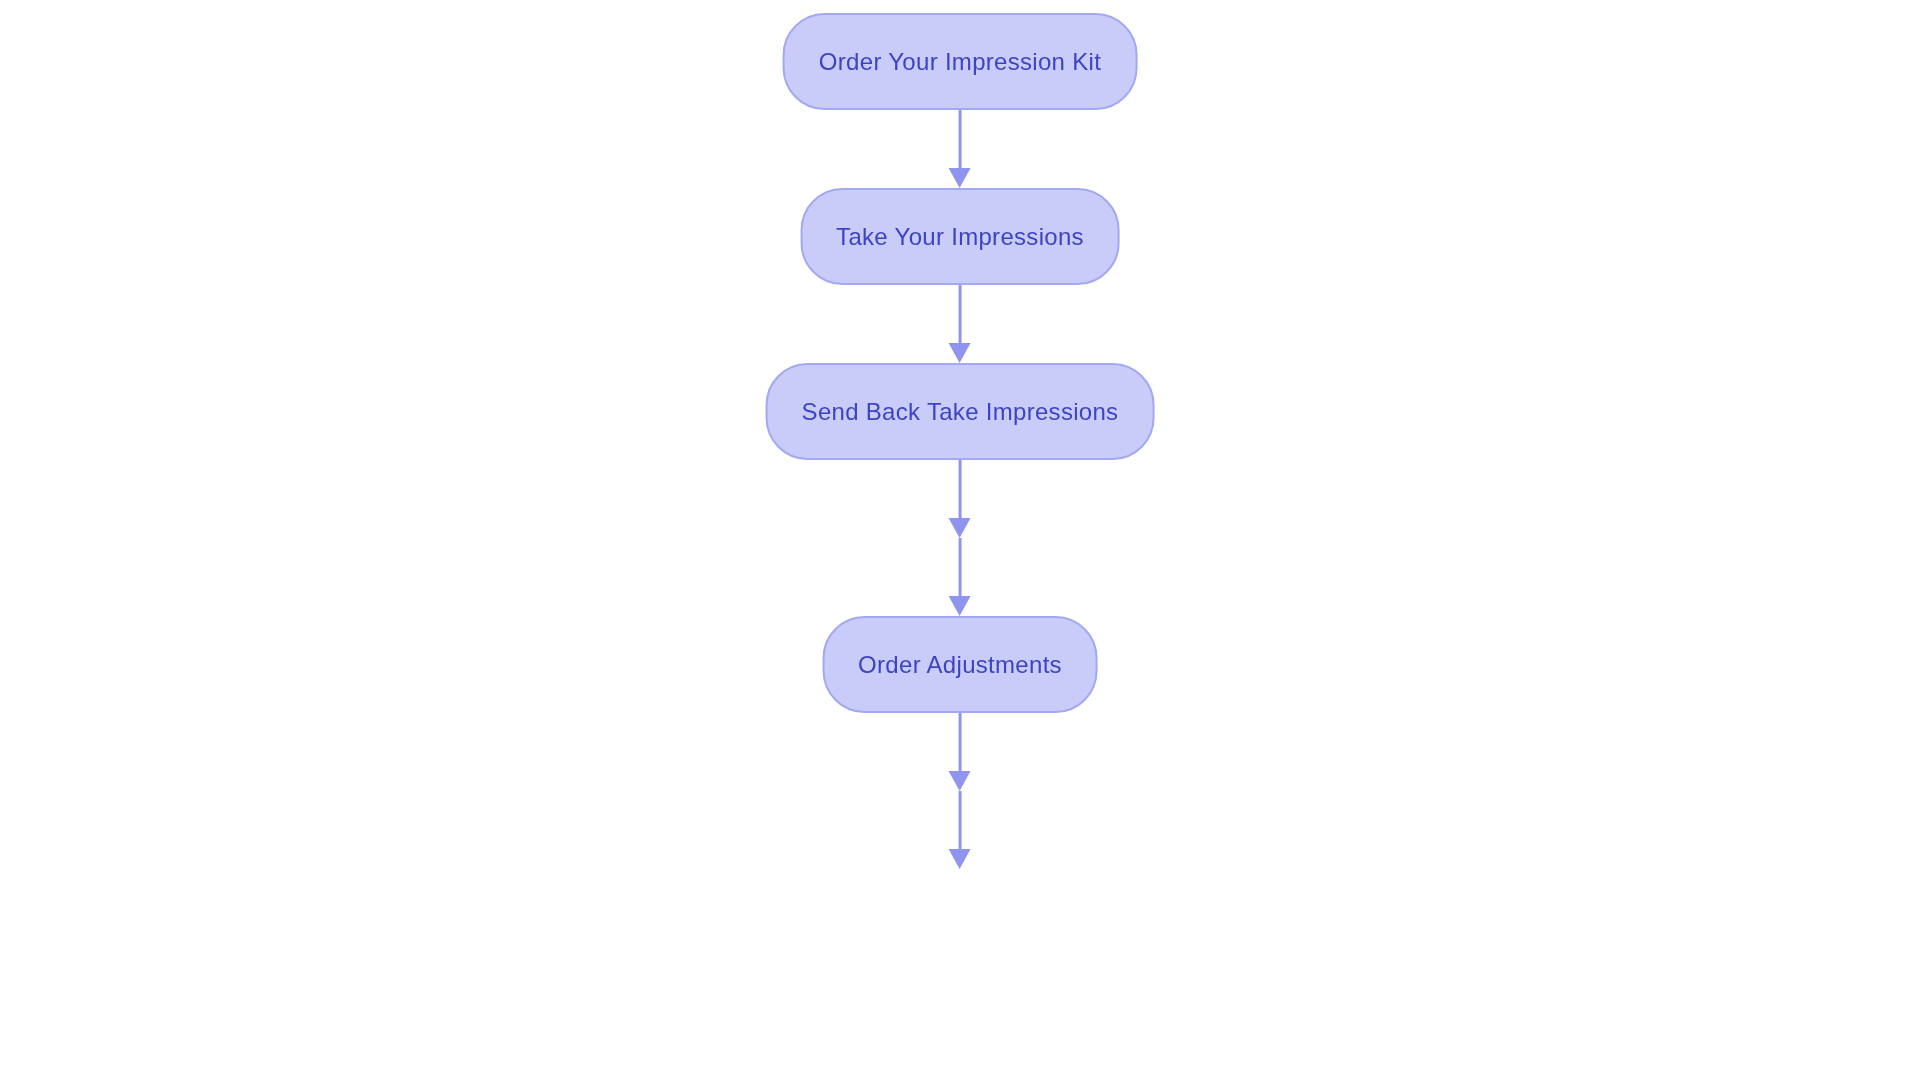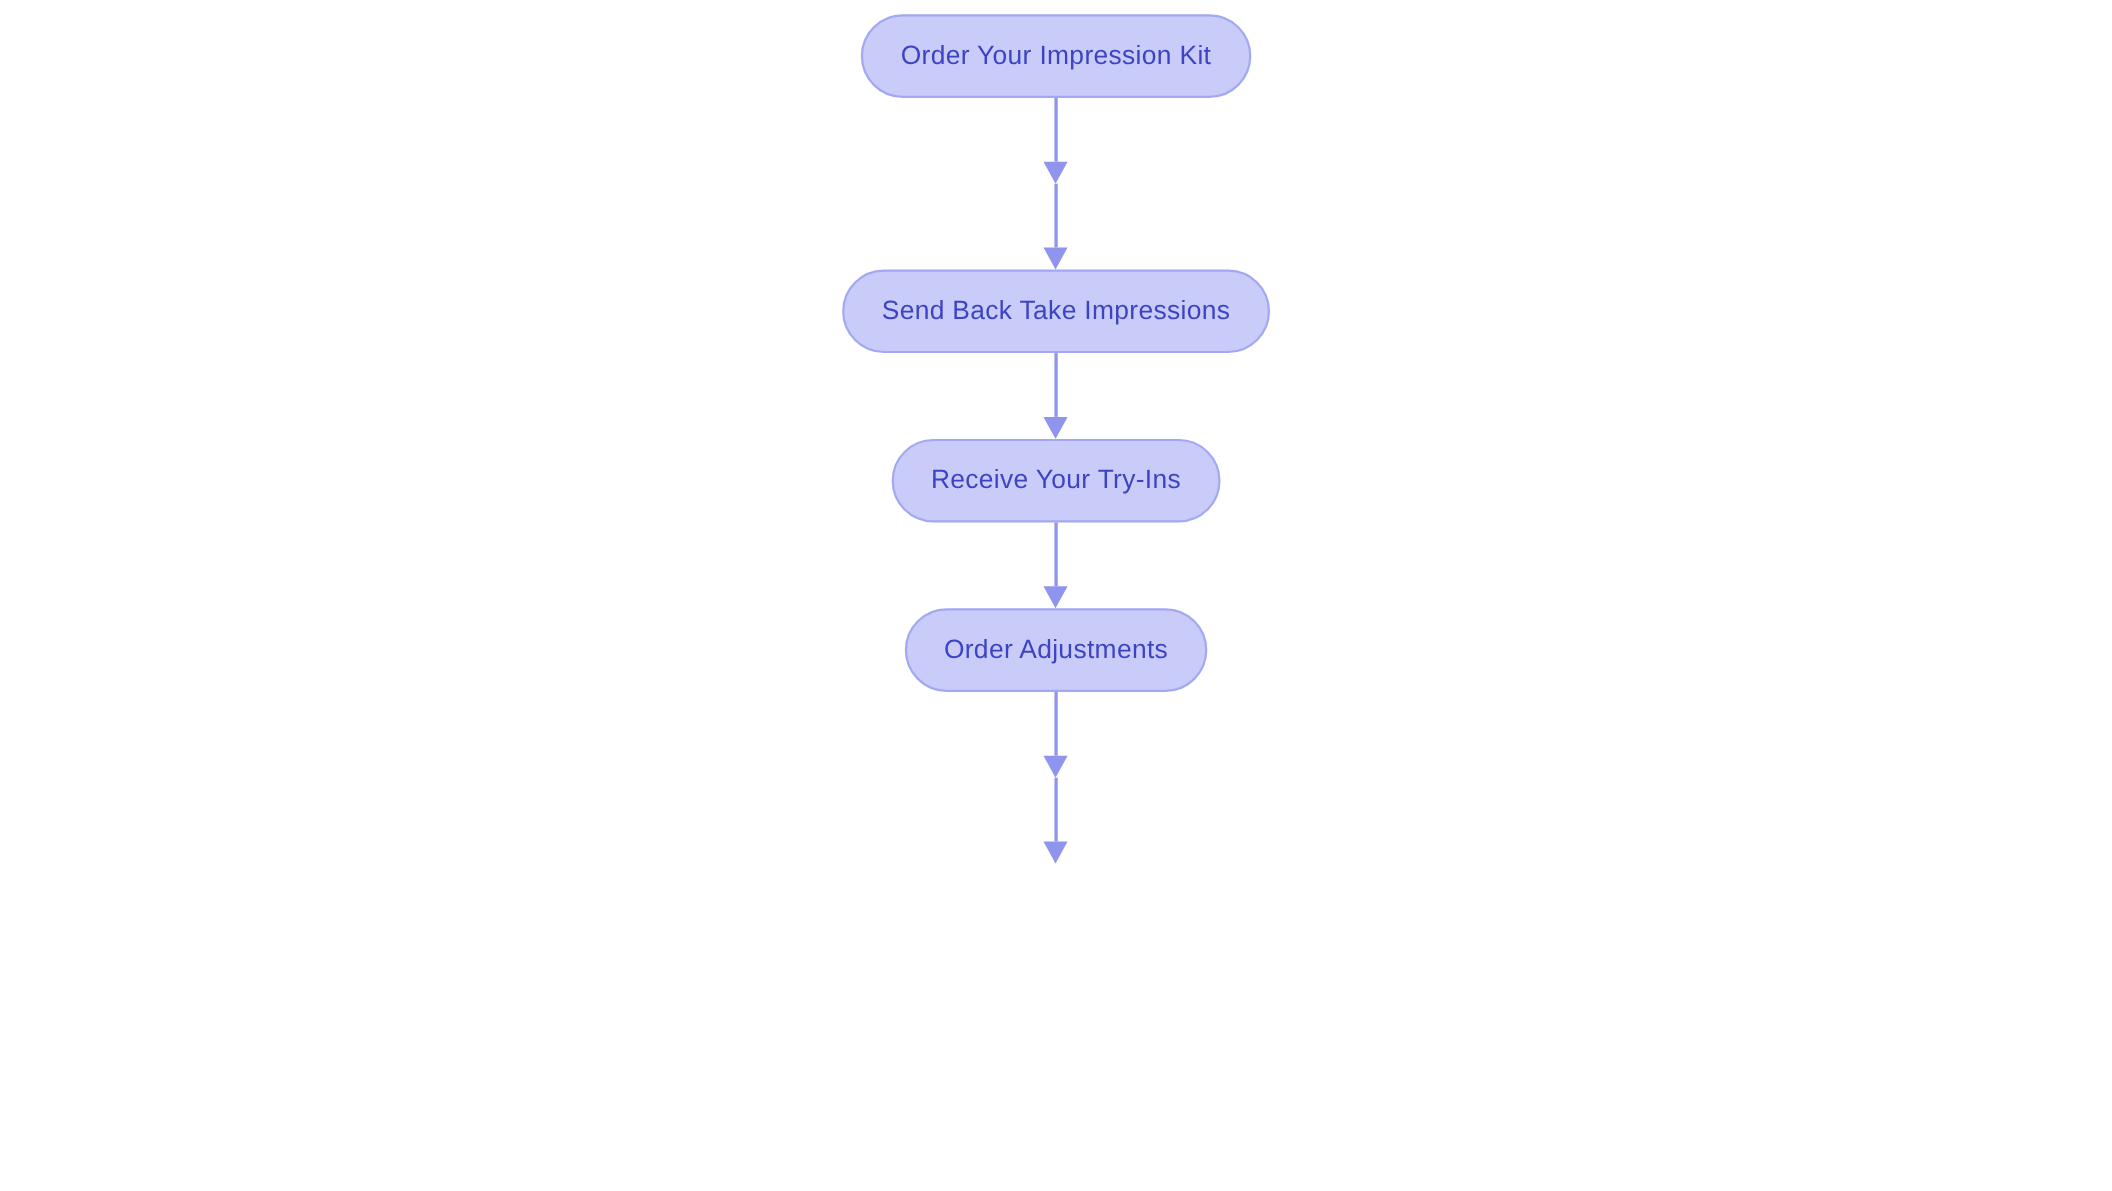--- a/index.html
+++ b/index.html
@@ -19,21 +19,21 @@
     position: absolute;
     top: 13px;
     left: 50%;
     transform: translateX(-50%);
     display: flex;
     flex-direction: column;
     align-items: center;
   }
   .flow-node {
     box-sizing: border-box;
-    height: 76px;
+    height: 97px;
     padding: 0 34px;
     border-radius: 42px;
     background: var(--node-fill, #c9ccf8);
     border: 2px solid var(--node-border, #a2a8f1);
     color: var(--node-text, #3d44c3);
     font-size: 24px;
     letter-spacing: 0.3px;
     display: flex;
     align-items: center;
     justify-content: center;
@@ -65,38 +65,38 @@
   <div class="flow-column" id="flow-column">
   <div class="flow-node">
     <span>Order Your Impression Kit</span>
   </div>
 
   <div class="connector">
     <div class="arrow-line"></div>
     <div class="arrow-head"></div>
   </div>
 
+  <div class="flow-node">
+    <span>Take Your Impressions</span>
+  </div>
 
   <div class="connector">
     <div class="arrow-line"></div>
     <div class="arrow-head"></div>
   </div>
 
   <div class="flow-node">
     <span>Send Back Take Impressions</span>
   </div>
 
   <div class="connector">
     <div class="arrow-line"></div>
     <div class="arrow-head"></div>
   </div>
 
-  <div class="flow-node">
-    <span>Receive Your Try-Ins</span>
-  </div>
 
   <div class="connector">
     <div class="arrow-line"></div>
     <div class="arrow-head"></div>
   </div>
 
   <div class="flow-node">
     <span>Order Adjustments</span>
   </div>
 

